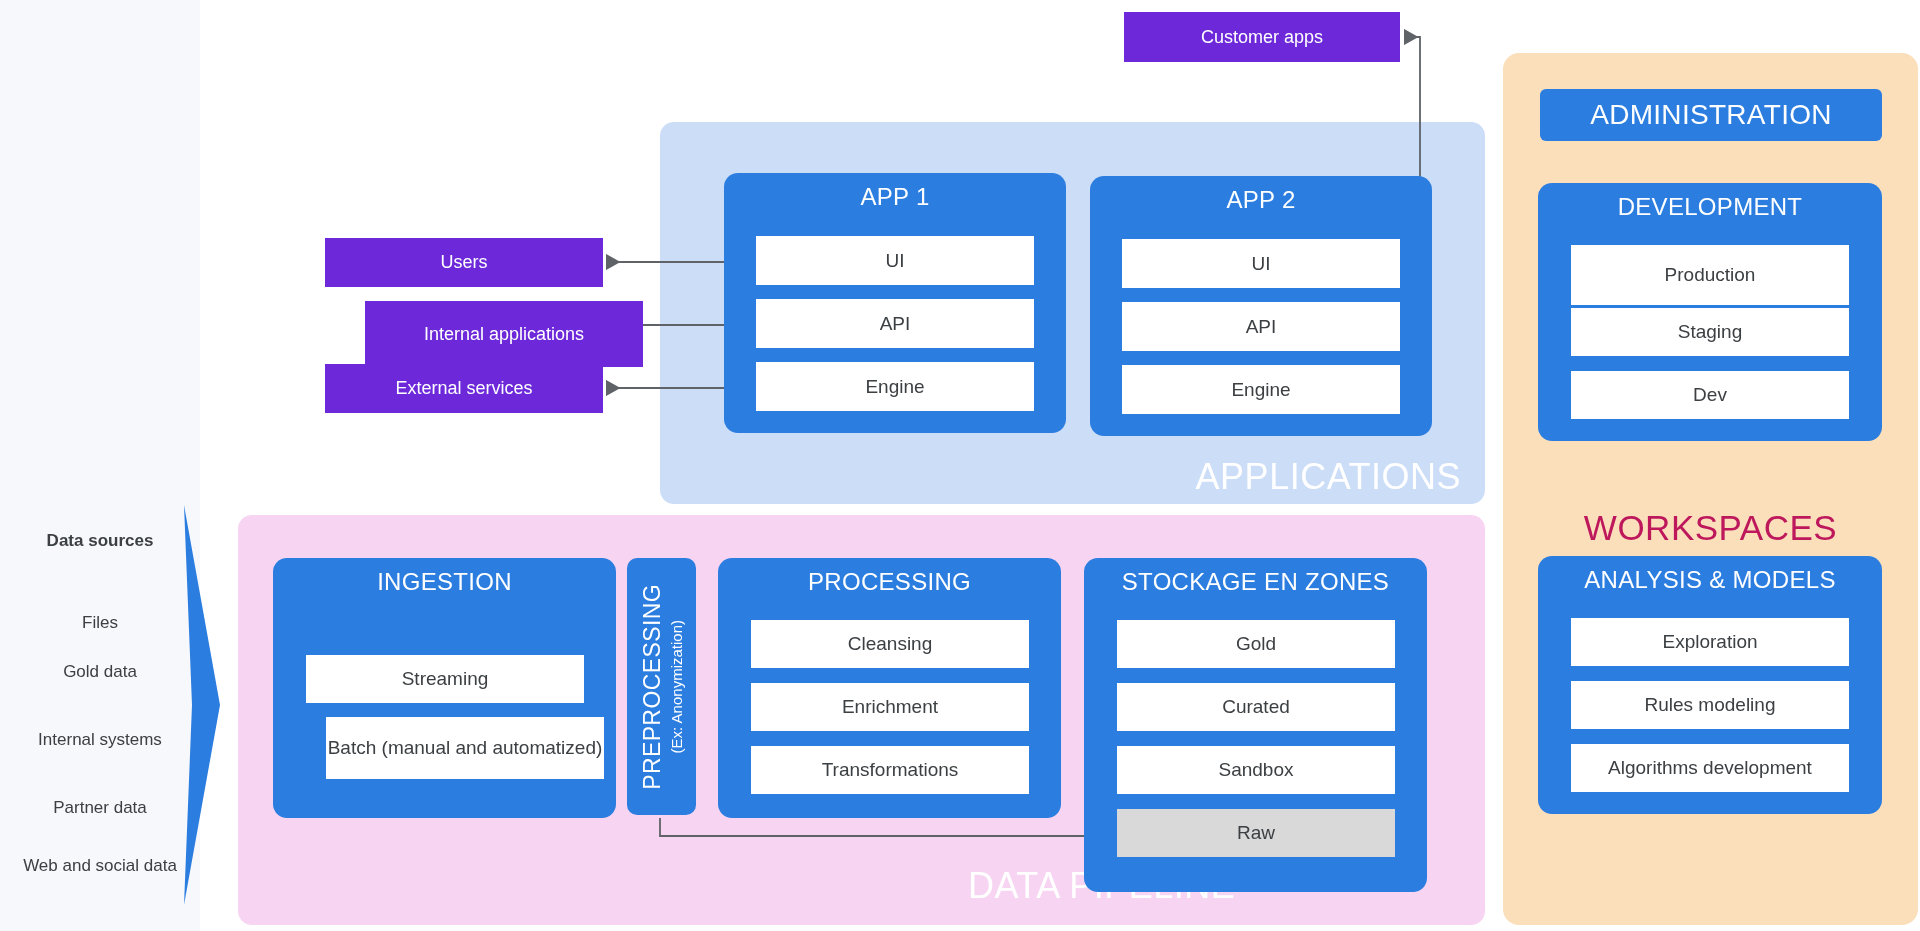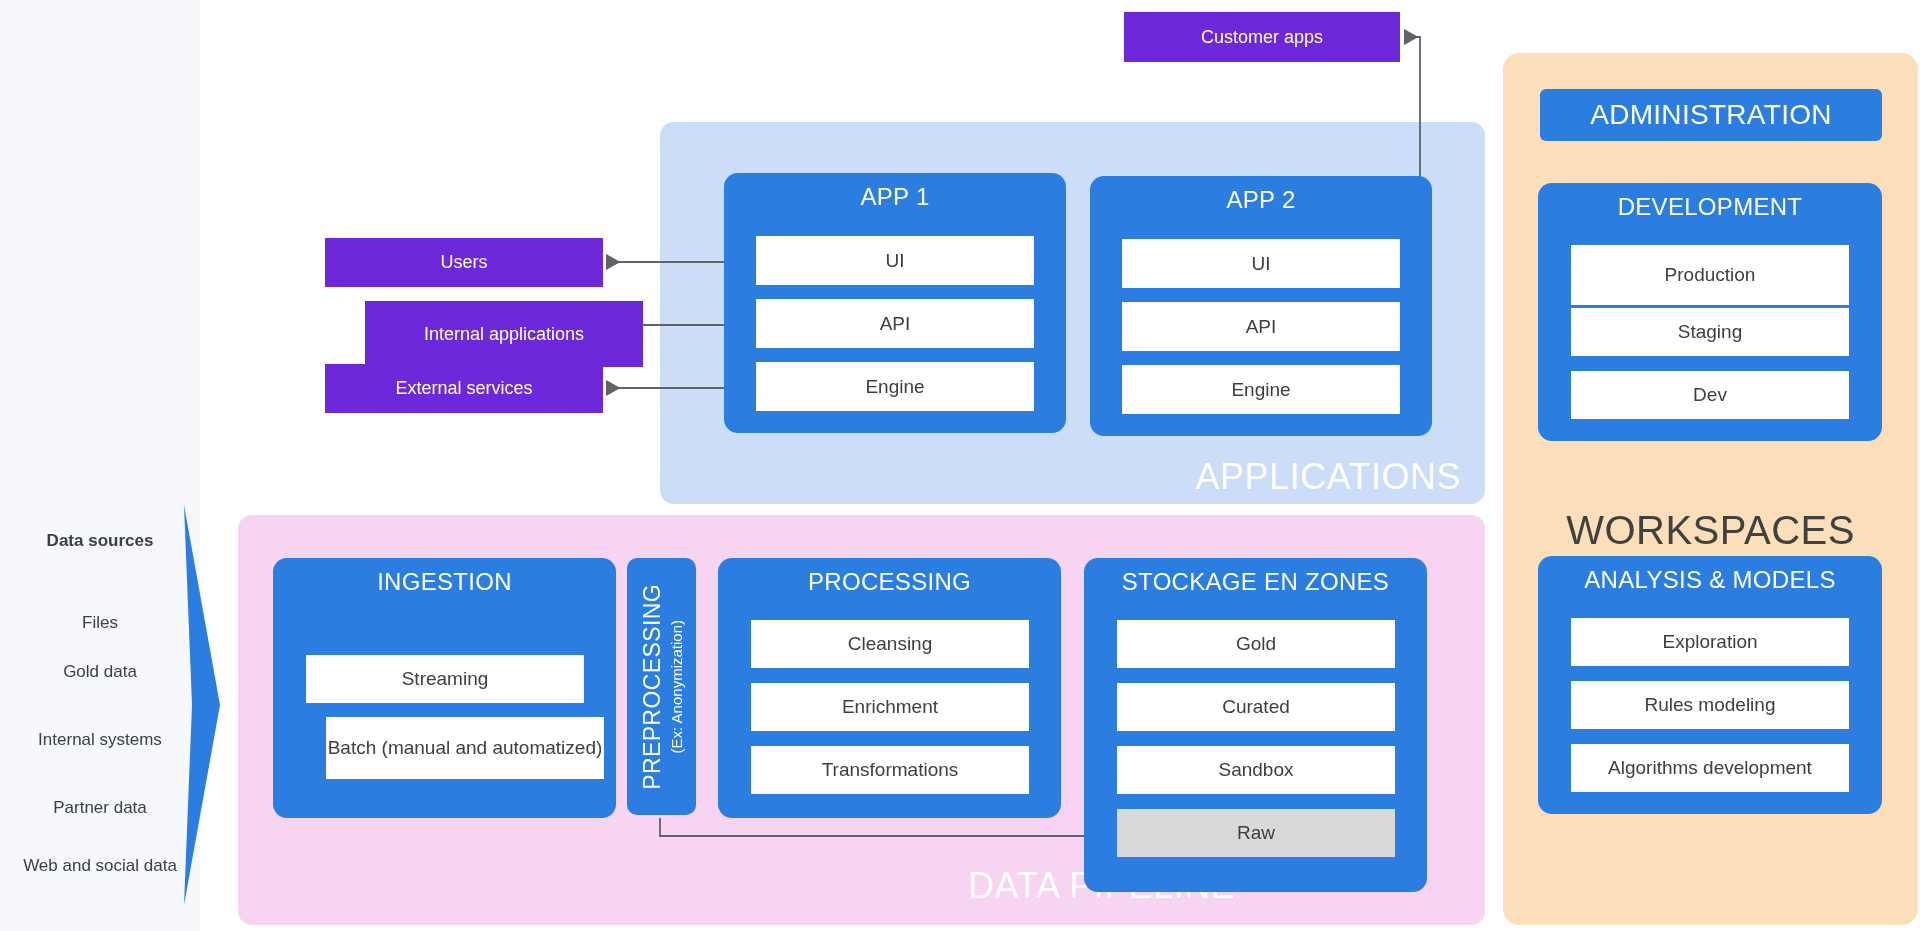--- a/index.html
+++ b/index.html
@@ -44,21 +44,21 @@
   #pipeline-label{
     left:730px;bottom:18px;font-size:36px;color:#ffffff;letter-spacing:.5px;
     white-space:nowrap;
   }
   #workspaces-panel{
     left:1503px;top:53px;width:415px;height:872px;
     background:#fbdfba;border-radius:16px;
   }
   #workspaces-label{
     left:0;top:455px;width:415px;text-align:center;
-    font-size:40px;color:#404040;letter-spacing:.5px;
+    font-size:35px;color:#be185d;letter-spacing:.5px;
   }
 
   
   .bluecard{
     background:#2b7de0;border-radius:14px;
   }
   .bluecard-title{
     position:absolute;left:0;top:10px;width:100%;text-align:center;
     color:#ffffff;font-size:24px;letter-spacing:.3px;white-space:nowrap;
   }

